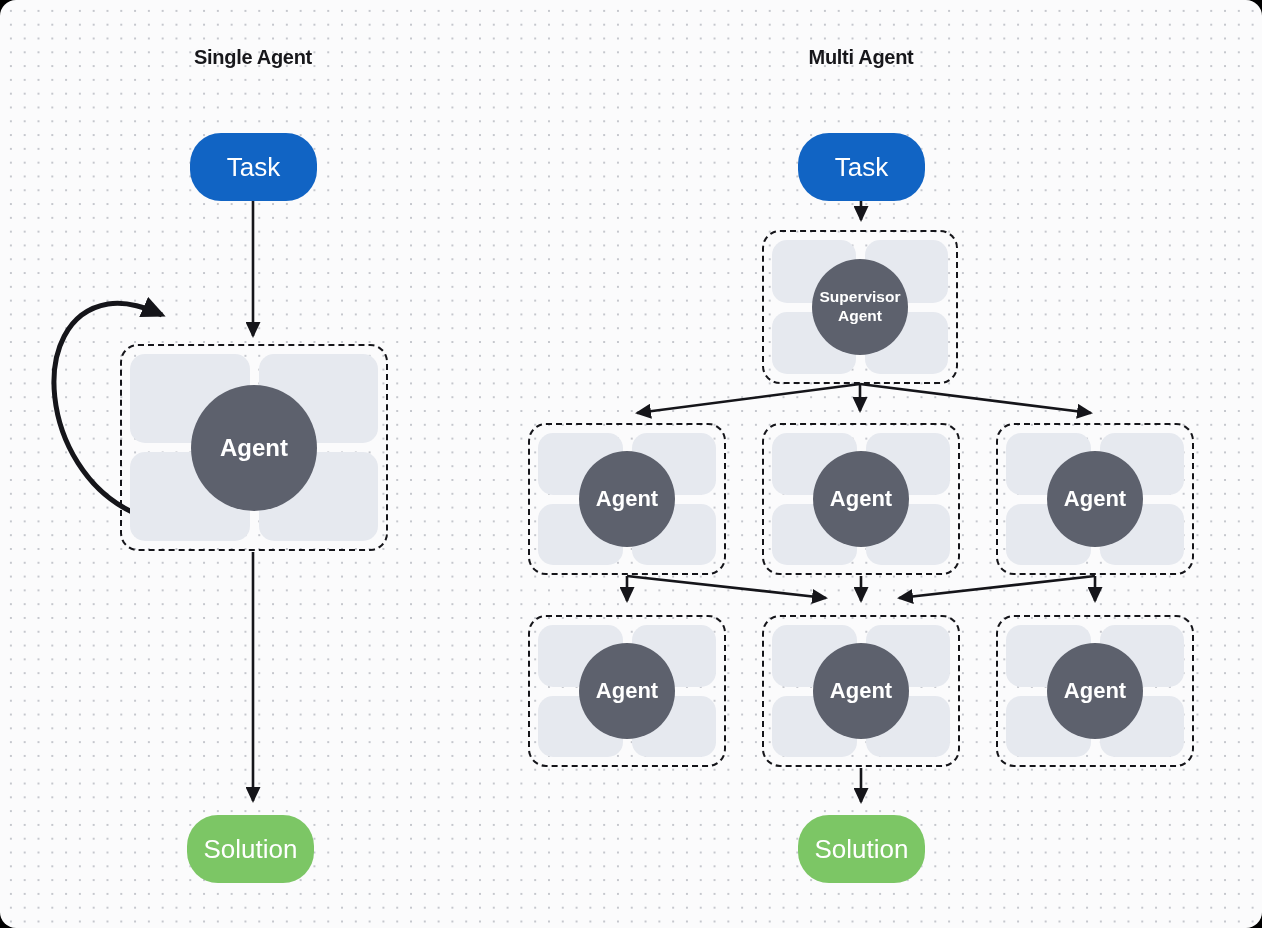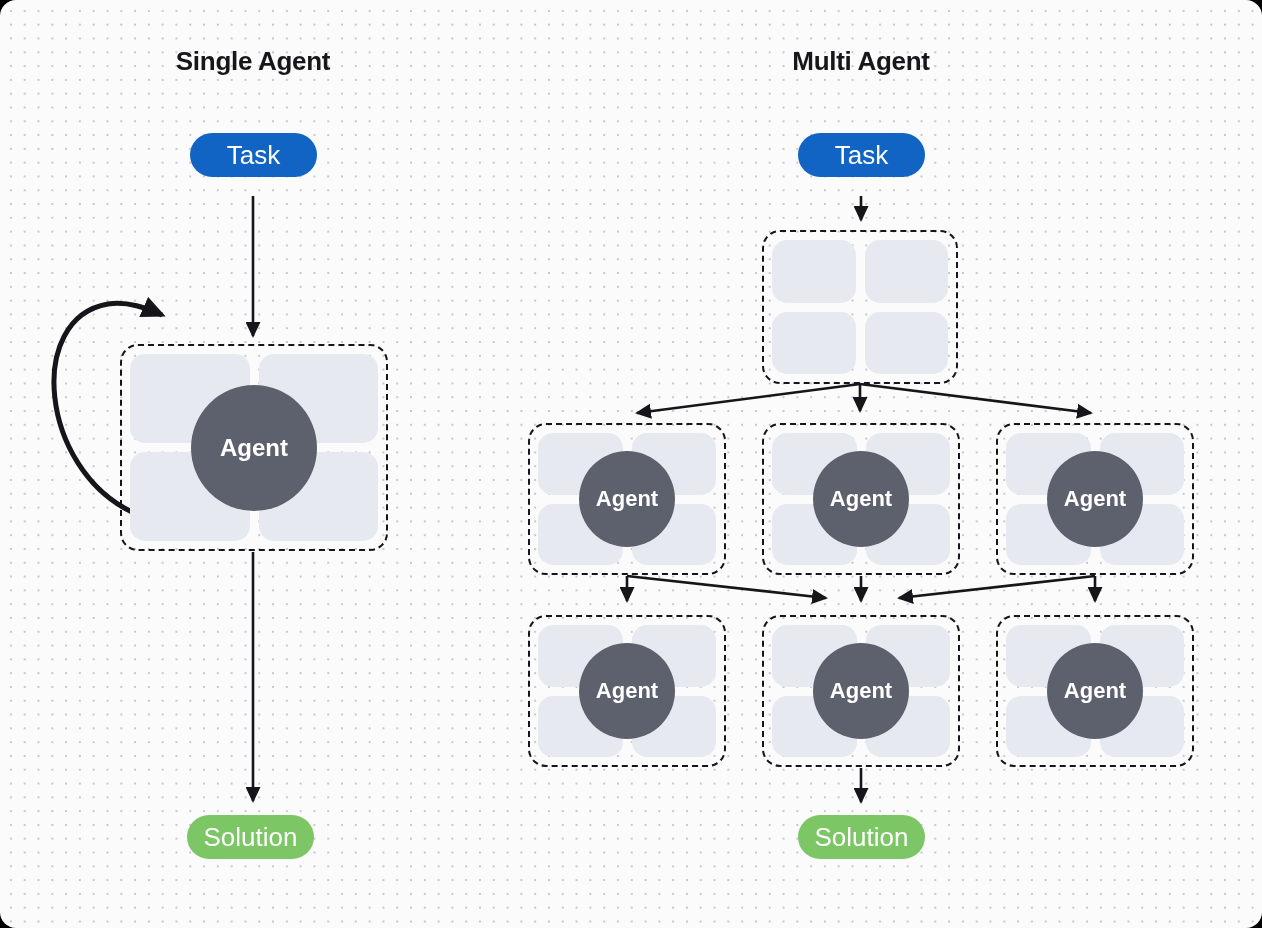--- a/index.html
+++ b/index.html
@@ -7,25 +7,25 @@
     position:relative; width:1262px; height:928px; overflow:hidden;
     border-radius:16px;
     background-color:#fbfbfc;
     background-image:radial-gradient(circle, #c5c7cd 1.15px, rgba(0,0,0,0) 1.4px);
     background-size:13.8px 13.8px;
     background-position:4px 4px;
     font-family:"Liberation Sans", sans-serif;
   }
   .title {
     position:absolute; transform:translateX(-50%);
-    font-size:26px; font-weight:700; color:#17171b; letter-spacing:-0.3px;
+    font-size:20px; font-weight:700; color:#17171b; letter-spacing:-0.3px;
     white-space:nowrap;
   }
   .pill {
-    position:absolute; height:44px; border-radius:31px;
+    position:absolute; height:68px; border-radius:31px;
     display:flex; align-items:center; justify-content:center;
     color:#ffffff; font-size:26px; font-weight:400;
   }
   .pill.task { background:#1164c4; }
   .pill.solution { background:#7cc665; }
   .agent-box {
     position:absolute; border:2.6px dashed #15151a; border-radius:18px;
     box-sizing:border-box; background:transparent;
   }
   .quad {
@@ -95,20 +95,21 @@
 
   <div class="pill task" style="left:798px; top:133px; width:127px;">Task</div>
 
   <div class="agent-box" style="left:762px; top:230px; width:196px; height:154px;">
     <div class="quad">
       <div class="tile"></div>
       <div class="tile"></div>
       <div class="tile"></div>
       <div class="tile"></div>
     </div>
+    <div class="agent-circle circle-sup">Supervisor Agent</div>
   </div>
 
   <div class="agent-box" style="left:528px; top:423px; width:198px; height:152px;">
     <div class="quad">
       <div class="tile"></div>
       <div class="tile"></div>
       <div class="tile"></div>
       <div class="tile"></div>
     </div>
     <div class="agent-circle circle-small">Agent</div>

